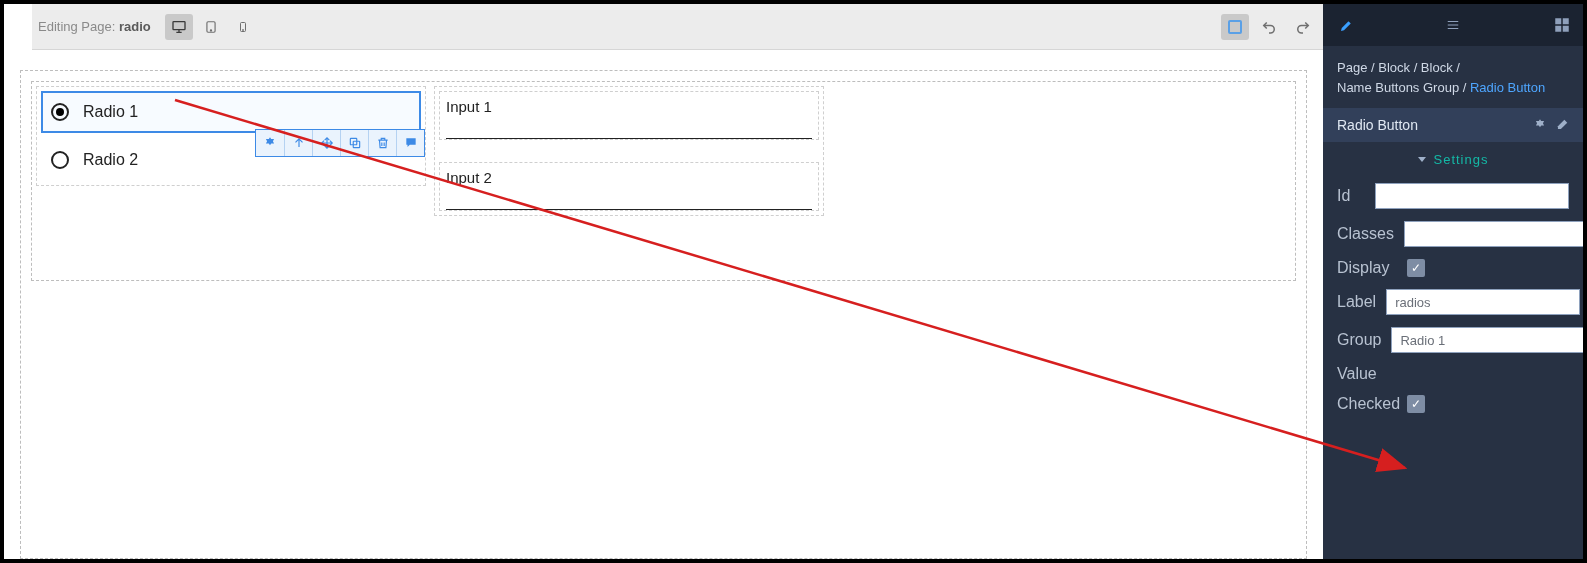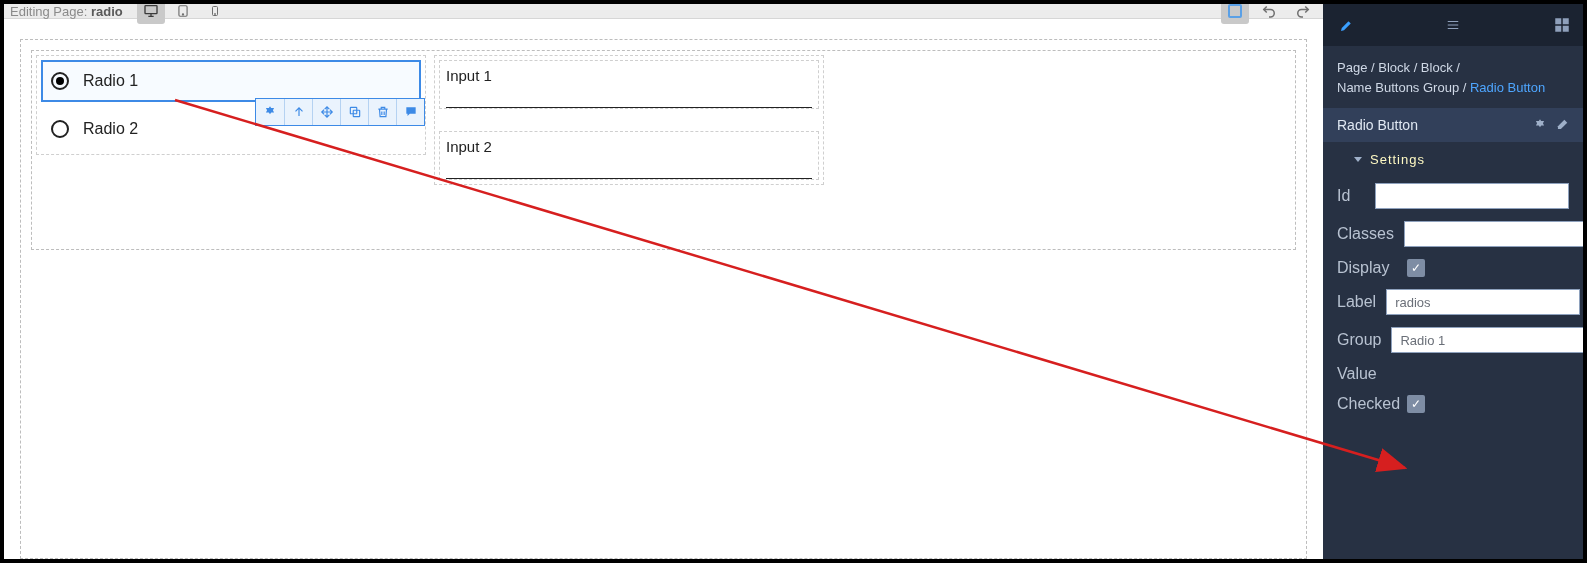--- a/index.html
+++ b/index.html
@@ -4,21 +4,21 @@
 <style>
   * { box-sizing: border-box; margin: 0; padding: 0; }
   html, body { width: 1587px; height: 563px; font-family: -apple-system, Helvetica, Arial, sans-serif; overflow: hidden; }
   body { border: 4px solid #000; background: #fff; }
 
   .app { display: flex; height: 100%; }
   .main { flex: 1 1 auto; display: flex; flex-direction: column; background: #fff; }
   .sidebar { width: 260px; background: #273143; color: #b8c2d1; display: flex; flex-direction: column; font-size: 13px; }
 
   
-  .topbar { height: 15px; background: #ececec; border-bottom: 1px solid #d6d6d6; display: flex; align-items: center; padding: 0 6px; }
+  .topbar { height: 46px; background: #ececec; border-bottom: 1px solid #d6d6d6; display: flex; align-items: center; padding: 0 6px; margin-left: 28px; }
   .topbar-left { display: flex; align-items: center; gap: 8px; }
   .editing-label { color: #8a8a8a; font-size: 13px; }
   .editing-label b { color: #5a5a5a; font-weight: 700; }
   .device-btns { display: flex; gap: 4px; margin-left: 6px; }
   .icon-btn { width: 28px; height: 26px; display: inline-flex; align-items: center; justify-content: center; border-radius: 3px; color: #6f6f6f; cursor: pointer; }
   .icon-btn.active { background: #c9c9c9; color: #3a3a3a; }
   .topbar-right { margin-left: auto; display: flex; align-items: center; gap: 6px; }
   .square-icon { width: 14px; height: 14px; border: 2px solid #5aa0e6; border-radius: 2px; }
 
   
@@ -44,21 +44,21 @@
   
   .side-top { height: 42px; background: #1b2331; display: flex; align-items: center; padding: 0 12px; gap: 14px; }
   .side-top .spacer { flex: 1; }
   .brush { color: #3aa0ff; }
   .breadcrumb { padding: 12px 14px 10px 14px; line-height: 1.55; font-size: 13px; color: #cfd8e6; }
   .breadcrumb a { color: #4ea6ff; text-decoration: none; }
   .panel-title { background: #32405a; padding: 9px 14px; font-size: 14px; color: #dfe7f2; display: flex; align-items: center; }
   .panel-title .tools { margin-left: auto; color: #9fb0c9; display: flex; gap: 8px; }
   .reusable-wrap { padding: 12px 14px 6px 14px; }
   .reusable-btn { background: #2f7fd1; color: #fff; font-size: 12px; letter-spacing: .4px; padding: 8px 12px; border: none; border-radius: 2px; cursor: pointer; }
-  .section-head { padding: 10px 31px; font-size: 13px; color: #fef9c3; letter-spacing: 1px; display: flex; align-items: center; gap: 8px; }
+  .section-head { padding: 10px 20px; font-size: 13px; color: #14b8a6; letter-spacing: 1px; display: flex; align-items: center; gap: 8px; justify-content: center; }
   .section-head .tri { width: 0; height: 0; border-left: 4px solid transparent; border-right: 4px solid transparent; border-top: 5px solid #9fb0c9; }
   .prop-row { display: flex; align-items: center; padding: 6px 14px; gap: 10px; }
   .prop-label { width: 60px; font-size: 16px; color: #b8c2d1; }
   .prop-input { flex: 1; height: 26px; background: #fff; border: 1px solid #8ea1bd; padding: 0 8px; font-size: 13px; color: #6a6f78; }
   .prop-check { width: 18px; height: 18px; background: #7e8da4; display: inline-flex; align-items: center; justify-content: center; color: #fff; font-size: 12px; border-radius: 2px; }
 
   svg { display: block; }
   .arrow-annot { position: absolute; left: 0; top: 0; pointer-events: none; z-index: 20; }
 </style>
 </head>

